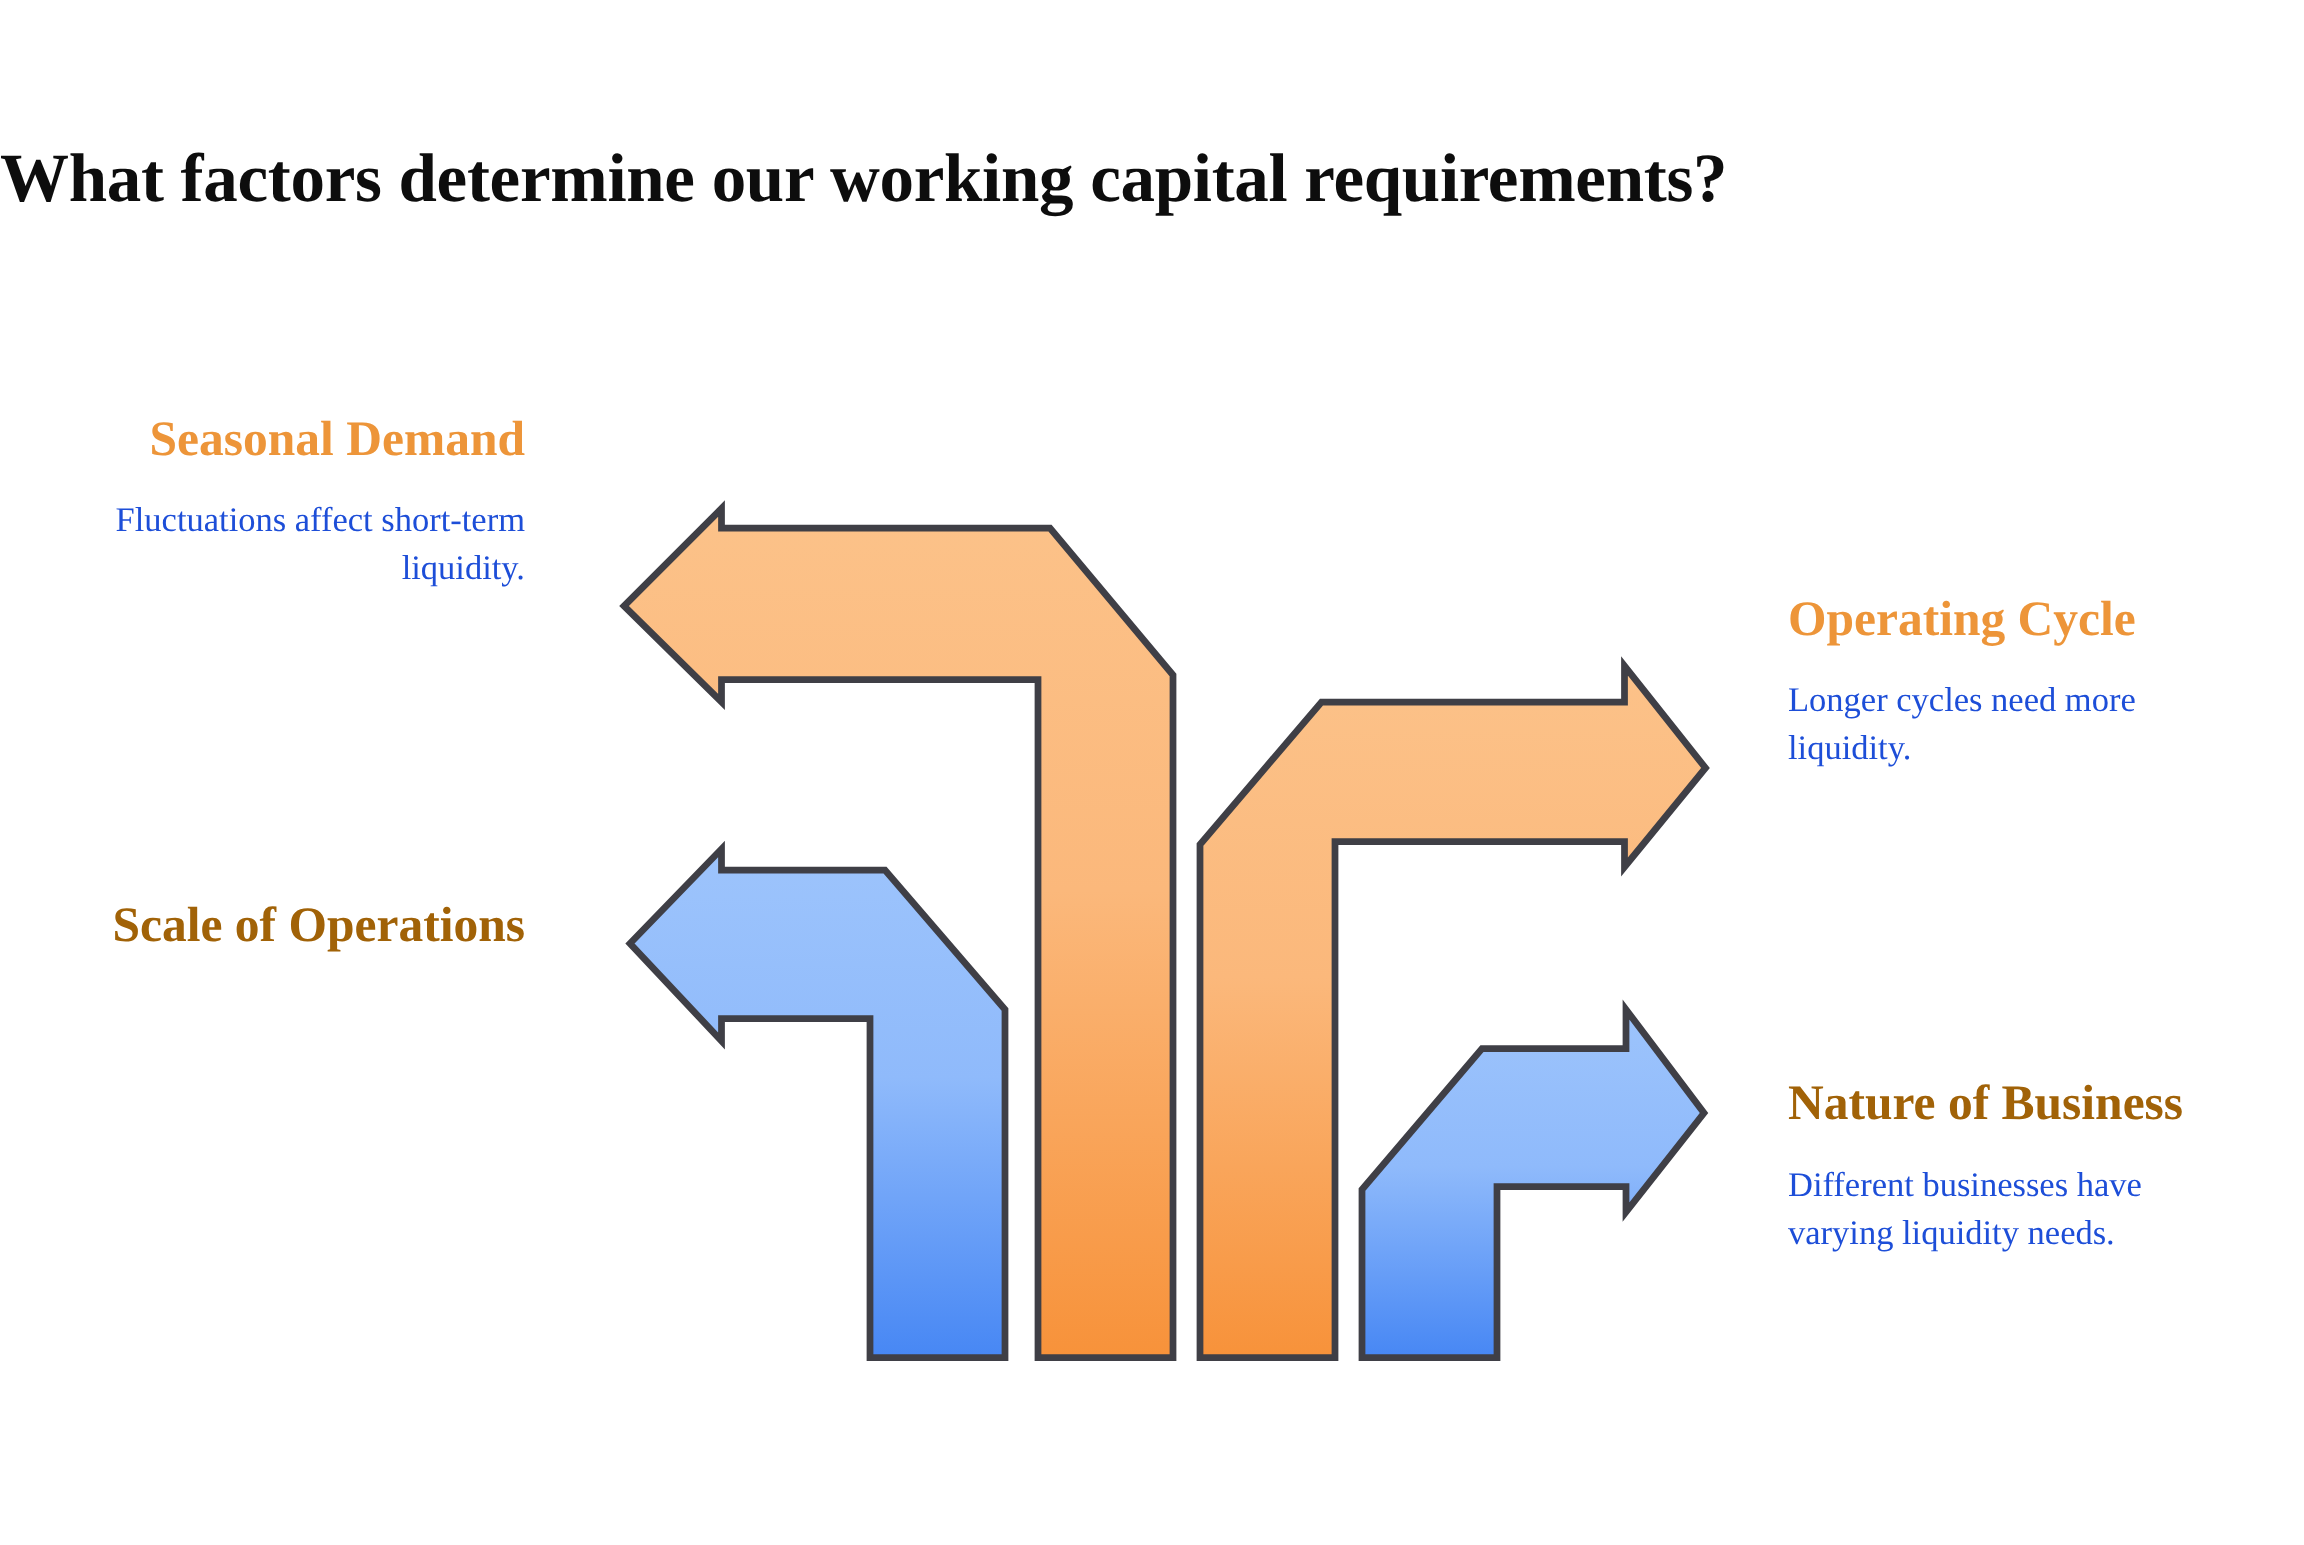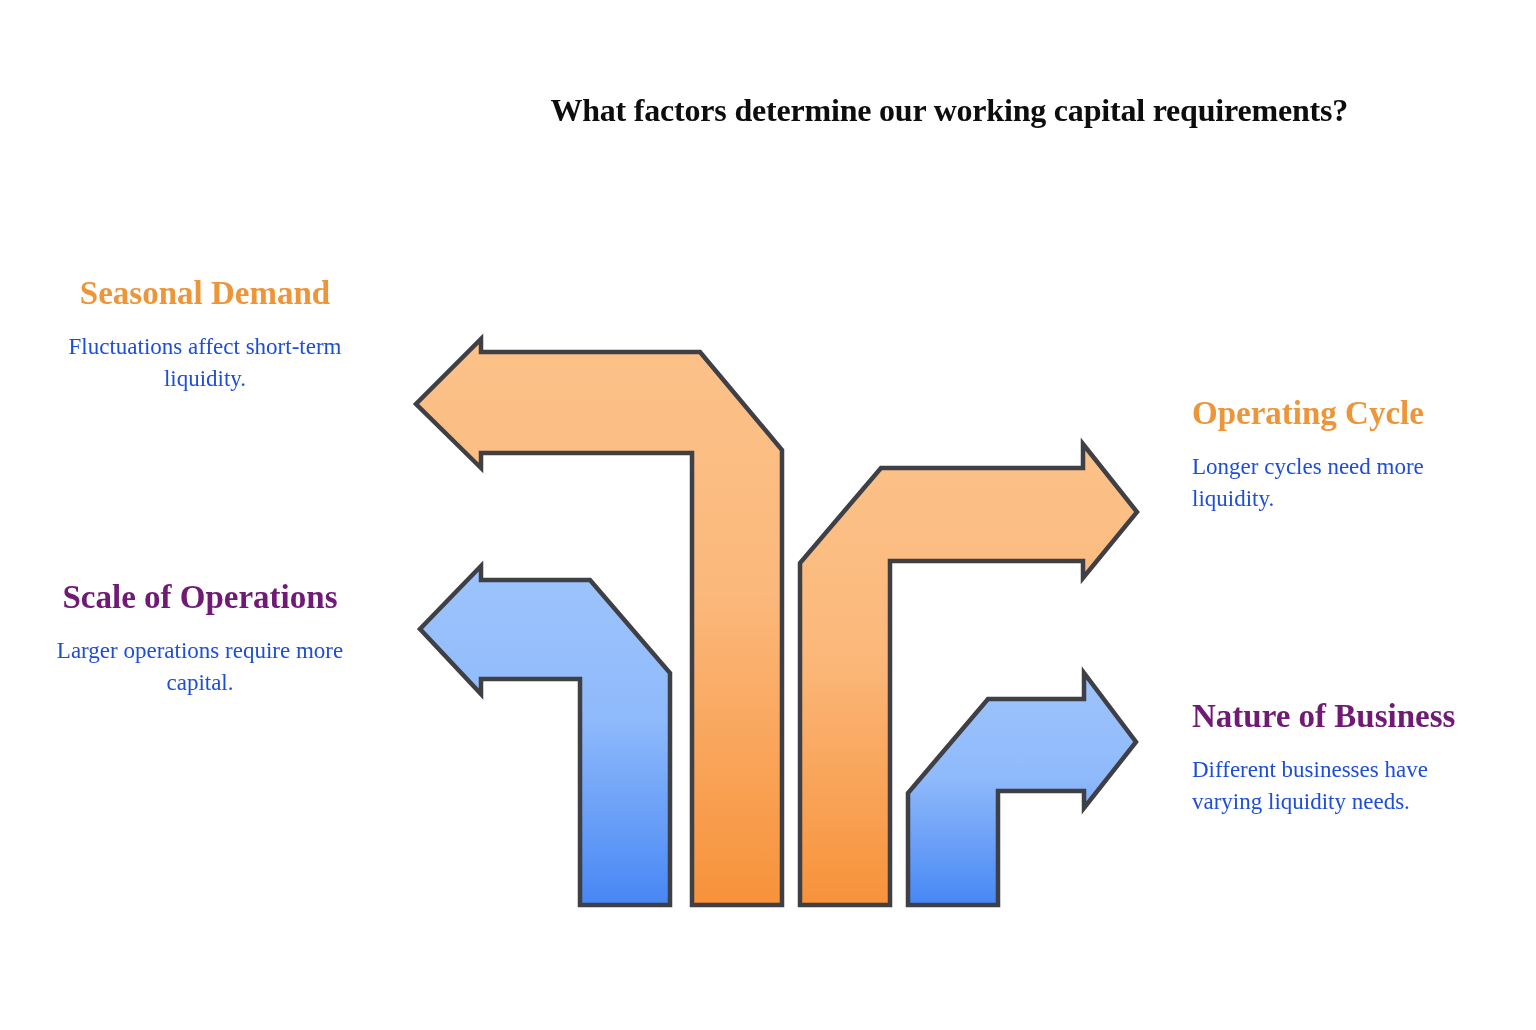--- a/index.html
+++ b/index.html
@@ -17,24 +17,24 @@
     height: 1030px;
     background: #ffffff;
     overflow: hidden;
   }
   
   #title {
     position: absolute;
     left: 0;
     top: 92px;
     width: 1348px;
-    text-align: right;
+    text-align: left;
     font-family: "Liberation Serif", "DejaVu Serif", serif;
     font-weight: bold;
-    font-size: 32px;
+    font-size: 46px;
     letter-spacing: -0.2px;
     color: #0d0d0d;
     white-space: nowrap;
   }
   
   #diagram {
     position: absolute;
     left: 0;
     top: 0;
     width: 1536px;
@@ -52,25 +52,25 @@
     margin: 0 0 16px 0;
   }
   .callout .body {
     font-family: "Liberation Serif", "DejaVu Serif", serif;
     font-weight: normal;
     font-size: 23px;
     line-height: 1.38;
     color: #1d4ed8;
     margin: 0;
   }
-  .callout.left  { text-align: center; }
+  .callout.left  { text-align: right; }
   .callout.right { text-align: left;  }
 
   .head.orange { color: #ED9539; }
-  .head.blue   { color: #701a75; }
+  .head.blue   { color: #a16207; margin-top: 20px; }
 
   #c-seasonal  { left: 60px;   top: 272px; width: 290px; }
   #c-scale     { left: 50px;   top: 576px; width: 300px; }
   #c-operating { left: 1192px; top: 392px; width: 300px; }
   #c-nature    { left: 1192px; top: 695px; width: 300px; }
 </style>
 </head>
 <body>
 
 <div id="page">
@@ -136,21 +136,20 @@
              L 998 905 Z" fill="url(#gradBlue)" stroke="#3F3F46" stroke-width="4.5" stroke-linejoin="miter"></path>
   </svg>
 
   <div class="callout left" id="c-seasonal">
     <div class="head orange">Seasonal Demand</div>
     <div class="body">Fluctuations affect short-term liquidity.</div>
   </div>
 
   <div class="callout left" id="c-scale">
     <div class="head blue">Scale of Operations</div>
-    <div class="body">Larger operations require more capital.</div>
   </div>
 
   <div class="callout right" id="c-nature">
     <div class="head blue">Nature of Business</div>
     <div class="body">Different businesses have varying liquidity needs.</div>
   </div>
 
   <div class="callout right" id="c-operating">
     <div class="head orange">Operating Cycle</div>
     <div class="body">Longer cycles need more liquidity.</div>

